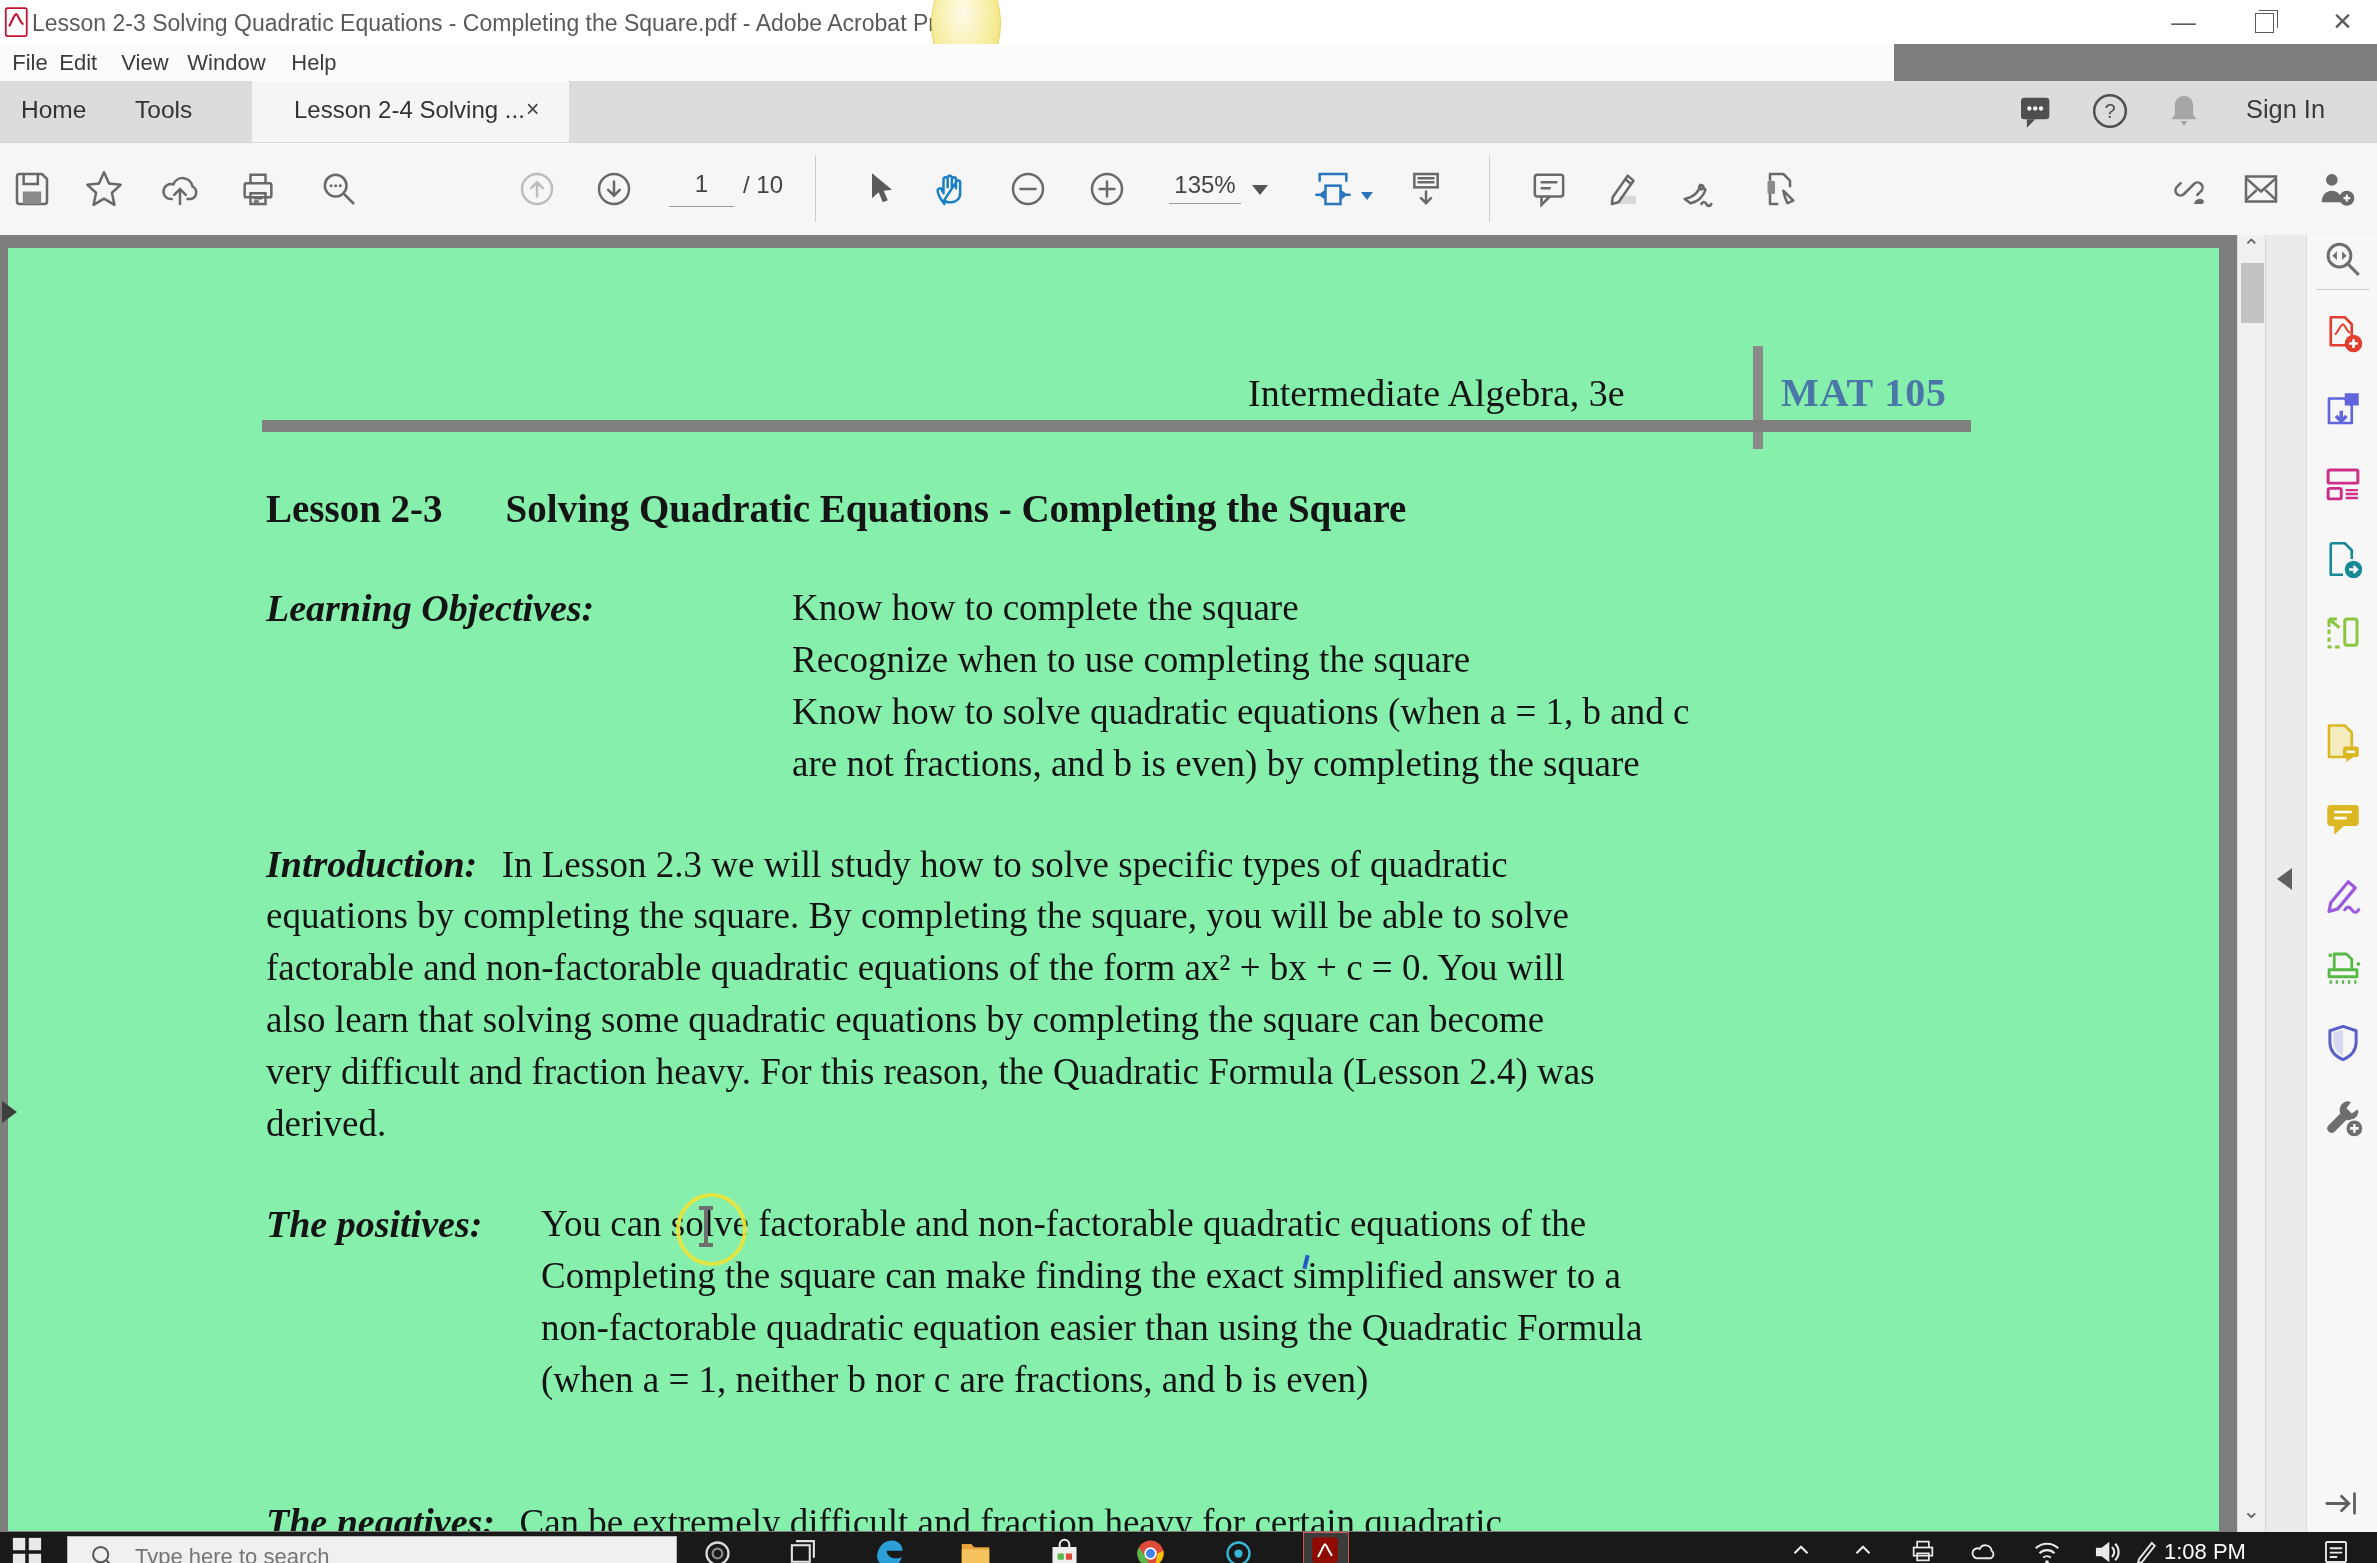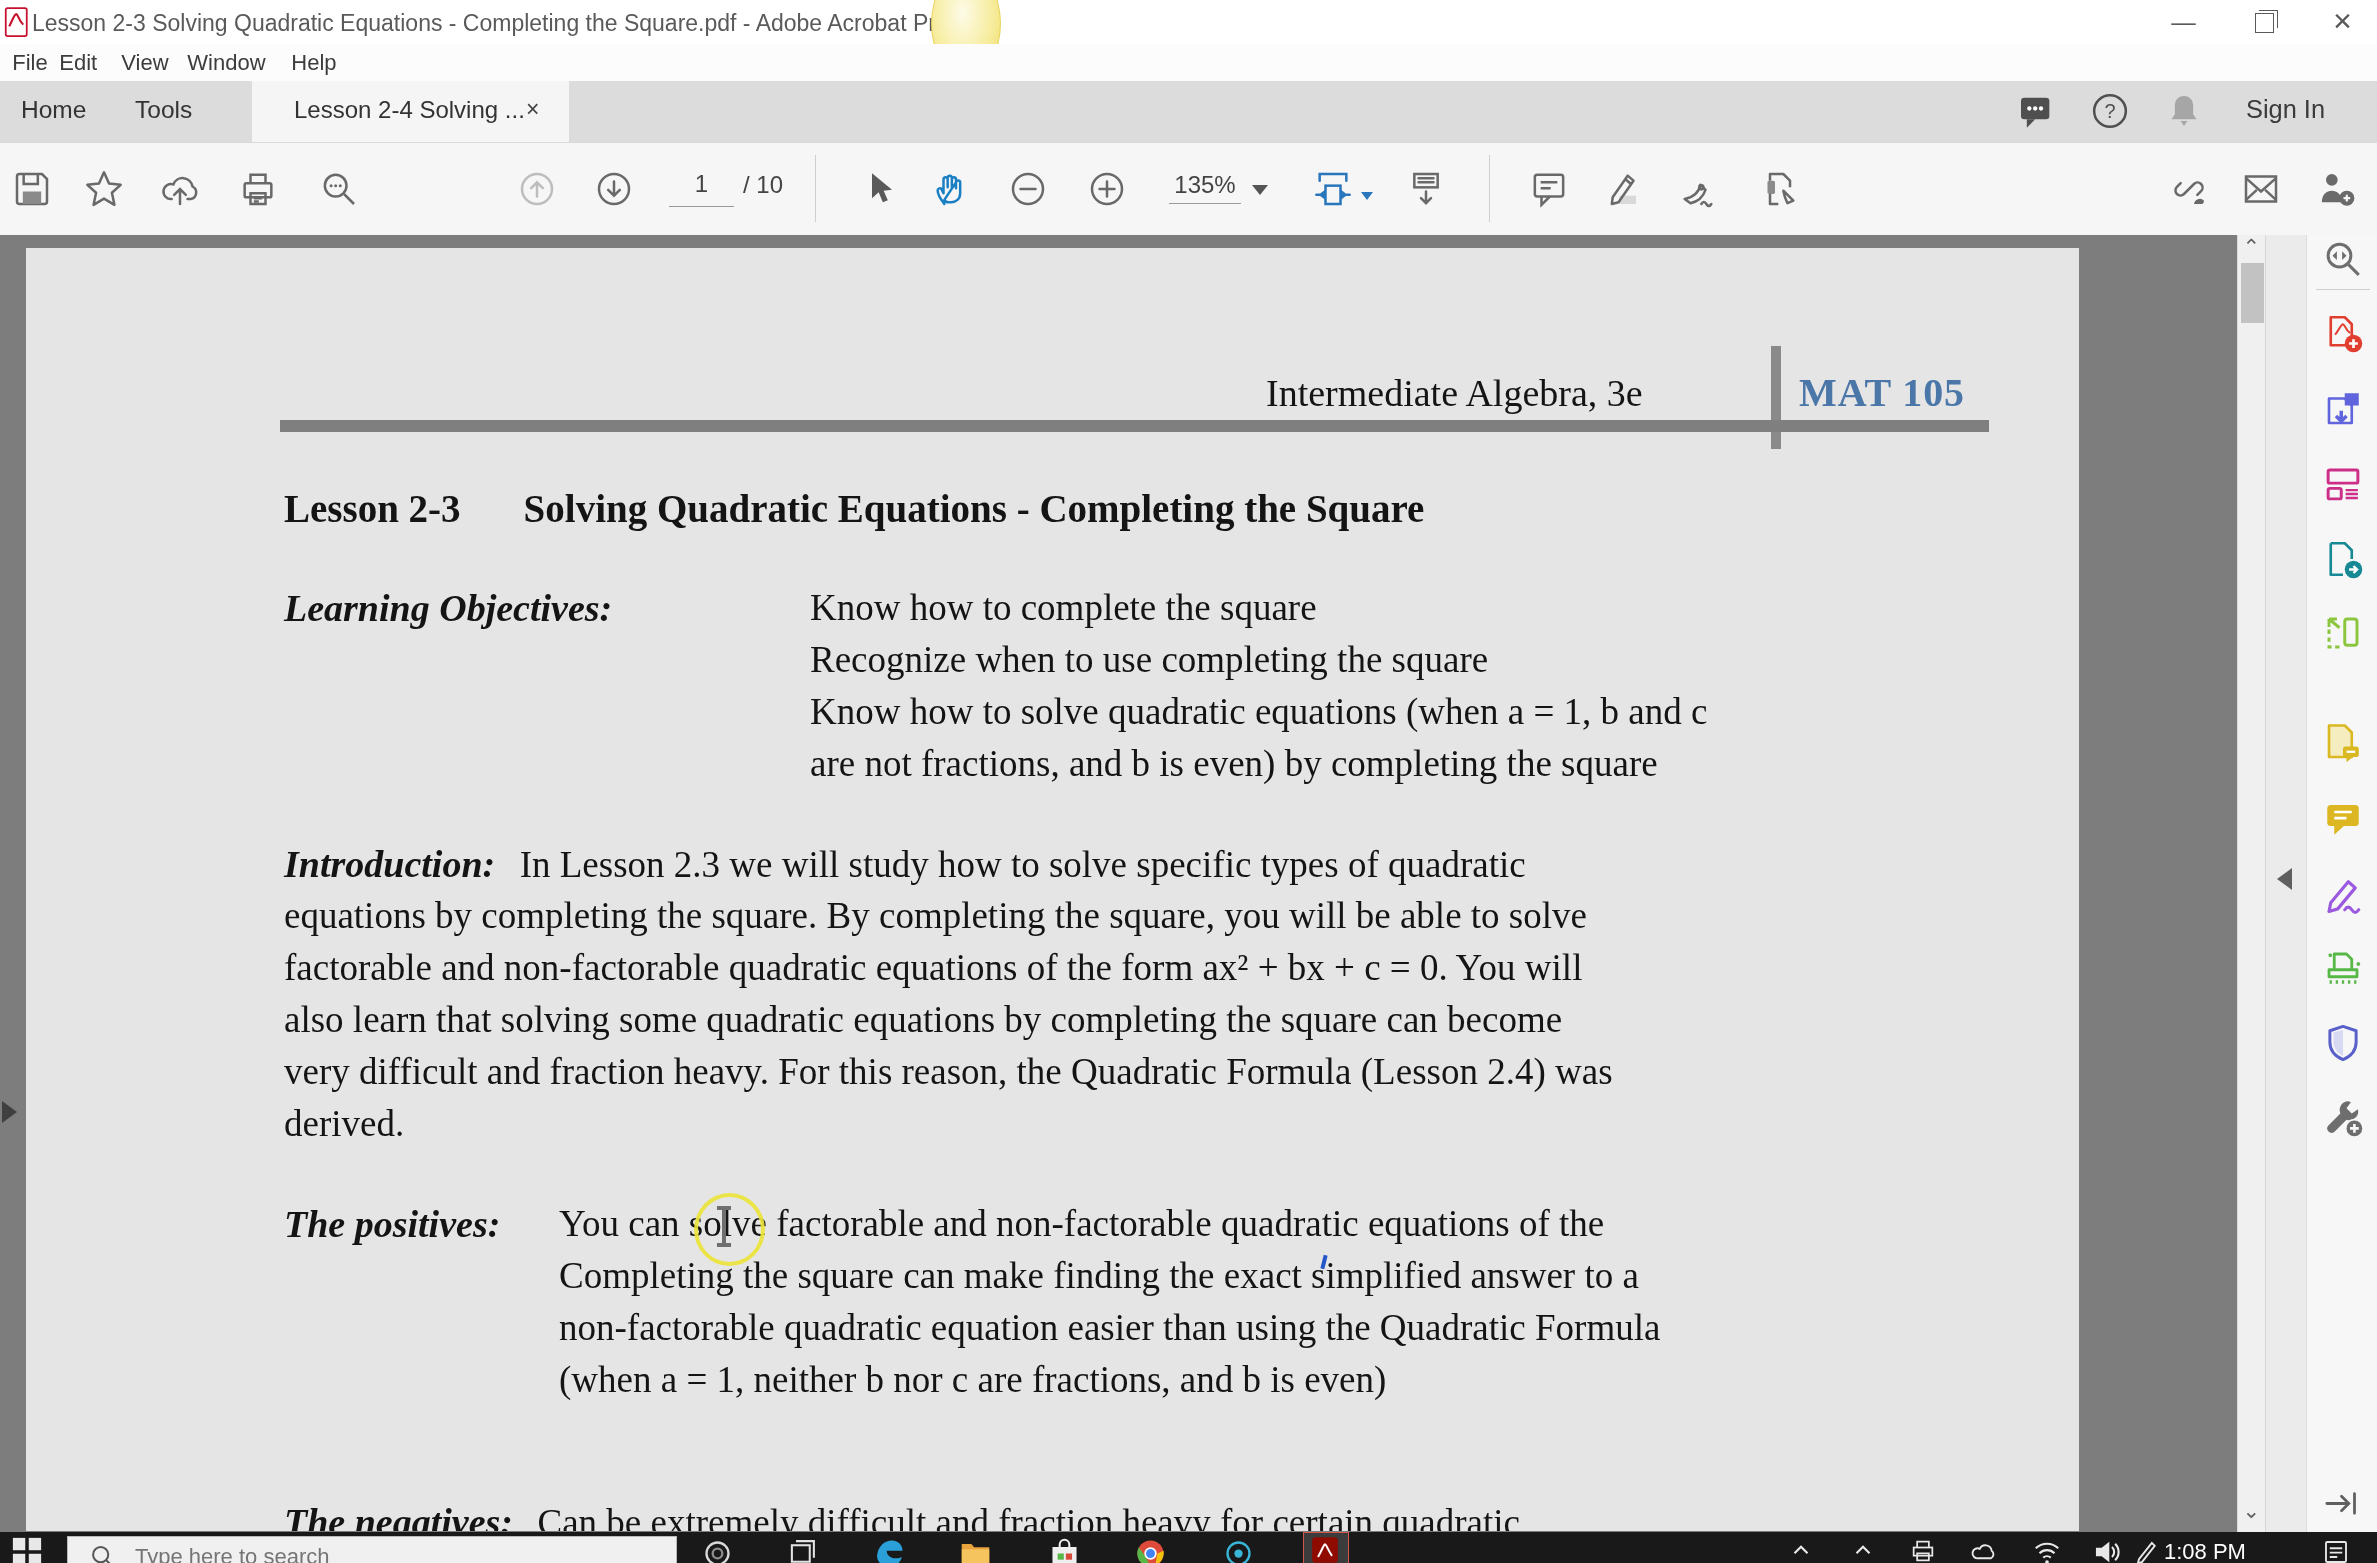--- a/index.html
+++ b/index.html
@@ -12,21 +12,21 @@
   #btn-min{left:2164px;}
   #btn-max{left:2244px;}
   #btn-max .maxbox{position:absolute;left:10.5px;top:8px;width:17.5px;height:17.5px;border:1.8px solid #5a5a5a;background:#fff;}
   #btn-max .maxbox2{position:absolute;left:15px;top:4.4px;width:17.5px;height:17.5px;border:1.8px solid #5a5a5a;border-bottom:none;border-left:none;}
   #btn-close{left:2323px;}
   #balloon{left:931px;top:-30px;width:68px;height:105px;border-radius:50%;
     background:radial-gradient(ellipse at 45% 40%, #fdfbe8 0%, #f7eda0 55%, #eeda62 100%);
     border:1.8px solid #e8d45a;}
   #pdficon{left:3.5px;top:7px;}
   
-  #menubar{left:0;top:44px;width:2377px;height:37px;background:#fcfcfc;}
+  #menubar{left:0;top:44px;width:1894px;height:37px;background:#fcfcfc;}
   .menu-item{top:4.4px;font-size:22px;color:#3c3c3c;padding:1.8px 5.3px;}
   
   #tabbar{left:0;top:81px;width:2377px;height:61px;background:#dcdcdc;}
   .tab-label{top:15px;font-size:24.5px;color:#333;}
   #tab-doc{left:252px;top:0;width:317px;height:61px;background:#f5f5f5;}
   #tab-doc span.lbl{position:absolute;left:42px;top:15px;font-size:24px;color:#333;white-space:nowrap;}
   #tab-doc span.x{position:absolute;left:274px;top:15px;font-size:23px;color:#444;}
   #signin-label{left:2246px;top:14px;font-size:25.4px;color:#3b3b3b;}
   .tabicon{top:9.6px;}
   
@@ -34,21 +34,21 @@
     border-top:0.9px solid #d8d8d8;border-bottom:0.9px solid #b5b5b5;}
   .ticon{top:26px;width:42px;height:42px;color:#696969;}
   .tsep{top:12.3px;width:0.9px;height:67px;background:#cfcfcf;}
   #page-input{left:669px;top:19px;width:61px;height:42px;border:none;border-bottom:1.8px solid #9a9a9a;
     background:#f6f6f6;text-align:center;font-size:24px;color:#444;}
   #page-total{left:743px;top:28px;font-size:24px;color:#444;}
   #zoom-value{left:1169px;top:28px;font-size:24px;color:#444;border-bottom:1.8px solid #9a9a9a;padding:0 5.3px 3.5px 5.3px;}
   .caret{width:0;height:0;border-left:8px solid transparent;border-right:8px solid transparent;border-top:10.5px solid #555;}
   
   #canvas{left:0;top:235px;width:2237px;height:1297px;background:#7d7d7d;}
-  #page{left:26px;top:13px;width:2053px;height:1283px;background:#e5e5e5;overflow:hidden;
+  #page{left:8px;top:13px;width:2211px;height:1283px;background:#86efac;overflow:hidden;
     font-family:"Liberation Serif",serif;color:#141414;}
   
   #hdr-left{left:1240px;top:123px;font-size:38px;}
   #hdr-bar{left:1745px;top:98px;width:9.6px;height:103px;background:#8a8a8a;}
   #hdr-course{left:1773px;top:121px;font-size:40px;font-weight:bold;color:#4a76a8;letter-spacing:0.9px;font-family:"Liberation Serif",serif;}
   #hdr-rule{left:254px;top:172px;width:1709px;height:12.3px;background:#7f7f7f;}
   #lesson-line{left:258px;top:238px;font-size:39px;font-weight:bold;white-space:nowrap;}
   #lesson-line .num{margin-right:63px;}
   #obj-label{left:258px;top:338px;font-size:38px;font-weight:bold;font-style:italic;}
   .docline{height:52px;font-size:37px;white-space:nowrap;}

